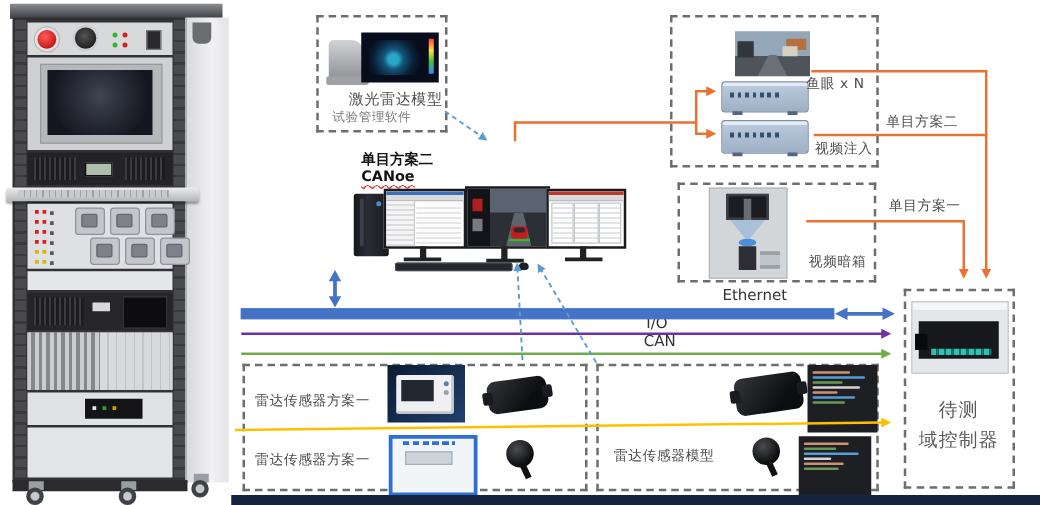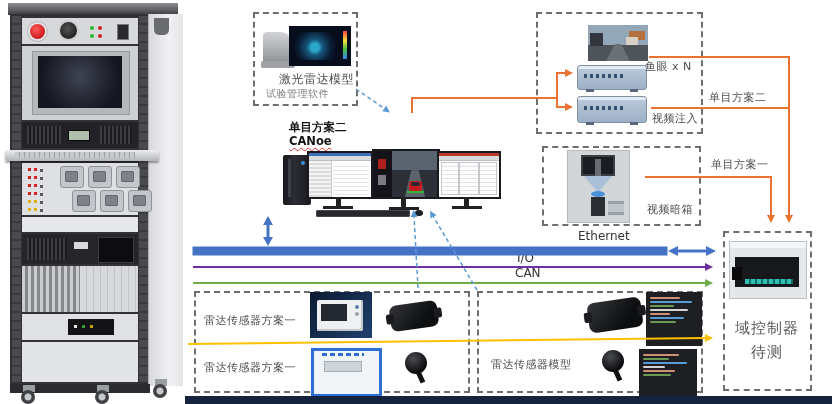--- a/index.html
+++ b/index.html
@@ -294,22 +294,22 @@
   <div class="buslbl" style="left:515px;top:266px;">CAN</div>
 
   <div class="dbox" style="left:723px;top:231px;width:85px;height:156px;"></div>
   <div class="dutimg">
     <div class="dut-pcb">
       <div class="dut-pins"></div>
       <div class="dut-plug"></div>
     </div>
   </div>
   <div class="dutlbl">
+    <div>待测</div>
     <div>域控制器</div>
-    <div>待测</div>
   </div>
 
   <div class="dbox" style="left:194px;top:291px;width:272px;height:98px;"></div>
   <div class="lbl" style="left:204px;top:313px;">雷达传感器方案一</div>
   <div class="instr-dark">
     <div class="dev"></div>
   </div>
   <div class="flatsensor" style="left:390px;top:303px;width:48px;height:26px;"></div>
   <div class="lbl" style="left:204px;top:360px;">雷达传感器方案一</div>
   <div class="instr-blue"></div>

